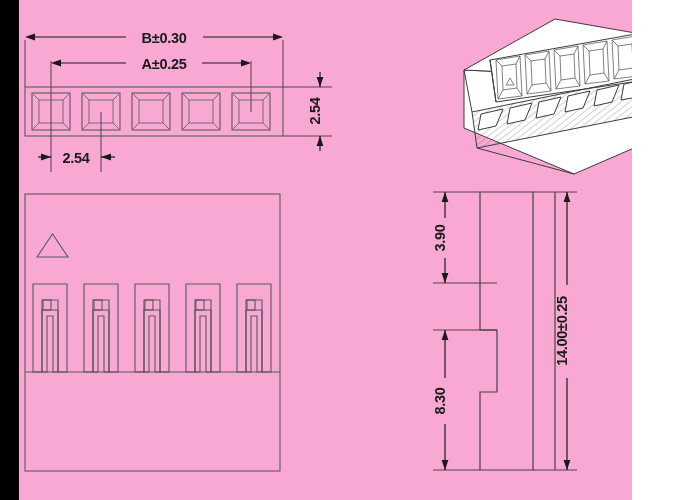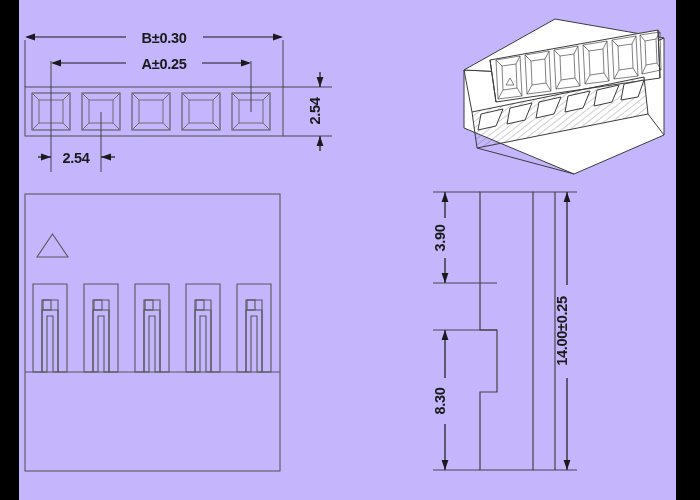--- a/index.html
+++ b/index.html
@@ -5,23 +5,23 @@
   html, body {
     margin: 0;
     padding: 0;
     background: #ffffff;
   }
   body {
     font-family: "Liberation Sans", sans-serif;
   }
   #sheet {
     position: relative;
-    width: 700px;
+    width: 632px;
     height: 500px;
-    background: #c4b5fd;
+    background: #f9a8d4;
     overflow: hidden;
   }
   .edge-band {
     position: absolute;
     top: 0;
     height: 500px;
     background: #000000;
   }
   #band-left  { left: 0;   width: 19px; }
   #band-right { left: 676px; width: 24px; }

